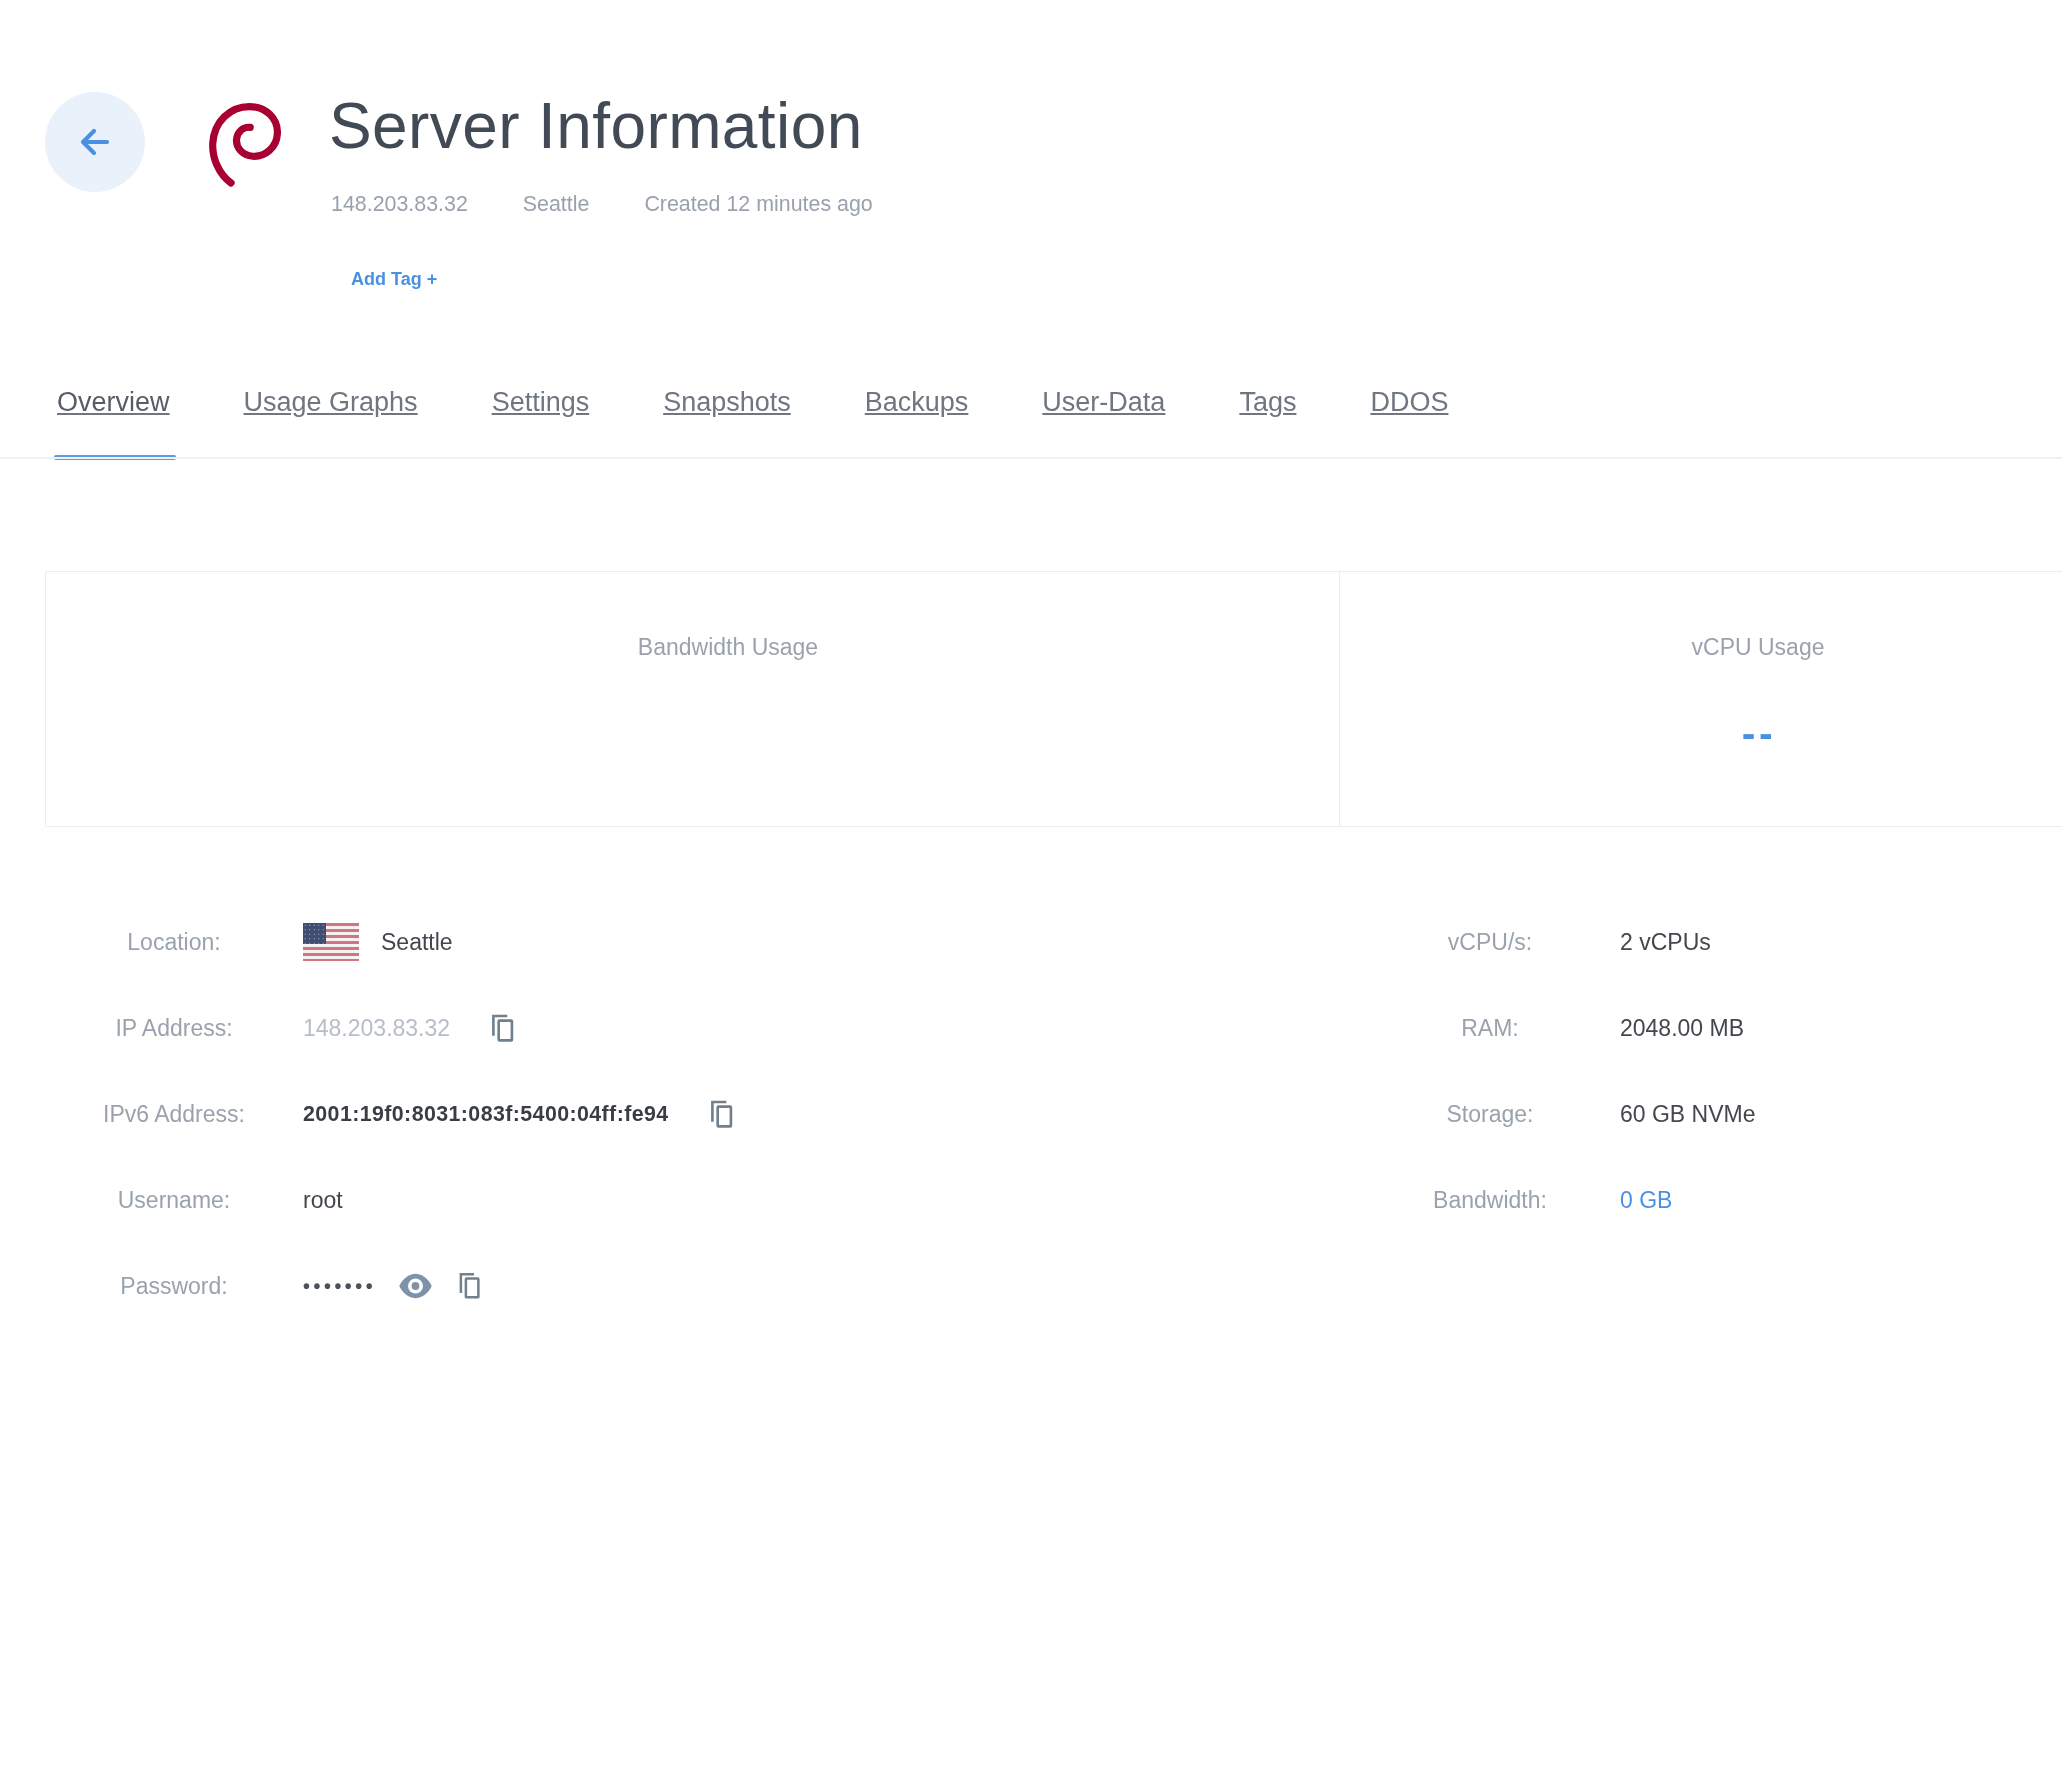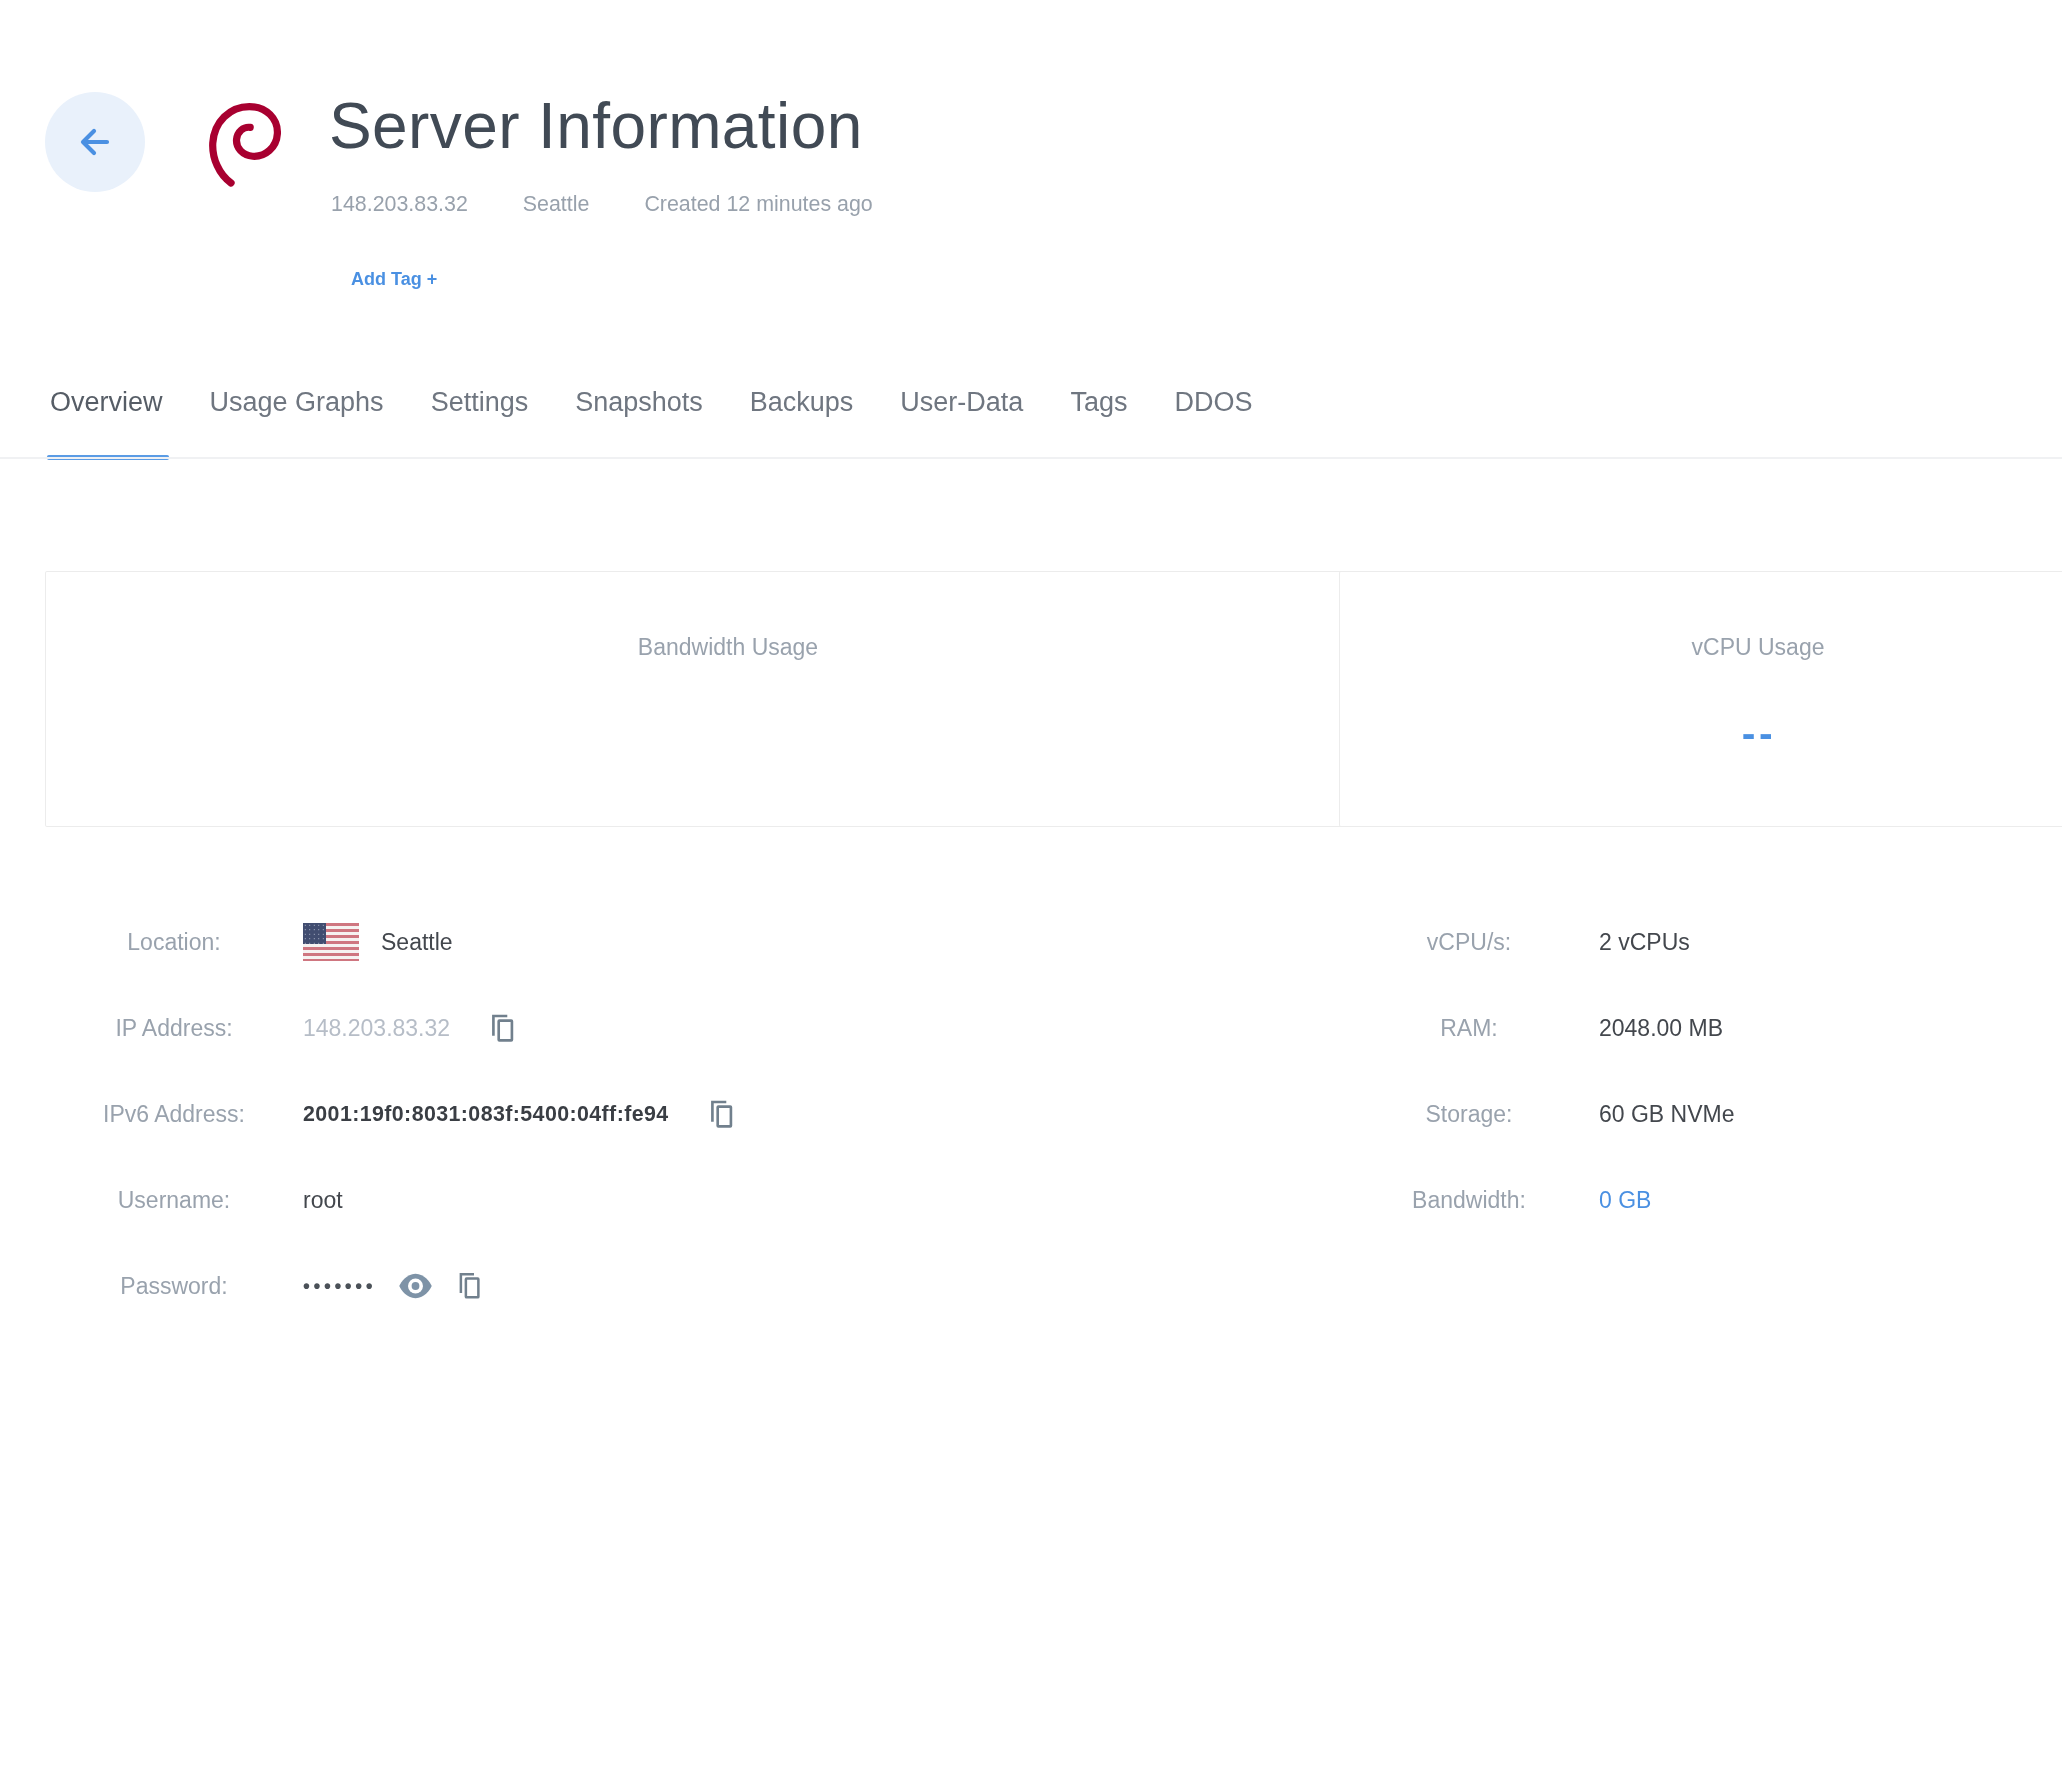--- a/index.html
+++ b/index.html
@@ -13,22 +13,22 @@
     display:flex; align-items:center; justify-content:center; }
   .os-logo { position:absolute; left:203px; top:98px; width:85px; height:91px; }
   .page-title { position:absolute; left:329px; top:89px; font-size:64px; font-weight:300;
     color:#414a55; letter-spacing:0.4px; white-space:nowrap; }
   .subtitle { position:absolute; left:331px; top:192px; display:flex; gap:55px;
     font-size:21.4px; color:#98a1ac; white-space:nowrap; }
   .add-tag { position:absolute; left:351px; top:269px; font-size:18px; font-weight:700;
     color:#4a90e2; text-decoration:none; cursor:pointer; }
 
   
-  .tabs { position:absolute; left:50px; top:387px; display:flex; gap:47px;
-    font-size:27px; color:#6f7680; white-space:nowrap; }
+  .tabs { position:absolute; left:57px; top:387px; display:flex; gap:74px;
+    font-size:27px; color:#6f7680; white-space:nowrap;text-decoration:underline; }
   .tab { position:relative; cursor:pointer; padding-bottom:5.3px; }
   .tab.active { color:#565d66; }
   .tab.active::after { content:""; position:absolute; left:-2.7px; right:-6.2px; top:68px;
     height:4.5px; background:#5b9ce5; border-radius:1.8px; }
   .tab-divider { position:absolute; left:0; top:457px; width:2063px; height:1.8px;
     background:#f0f1f3; }
 
   
   .card { position:absolute; top:571px; height:256px; background:#fff;
     border:0.9px solid #ececec; border-radius:1.8px; }
@@ -39,21 +39,21 @@
     color:#5191e8; letter-spacing:0.9px; line-height:1; }
   .card-value.dashes { margin-top:52px; font-size:41px; font-weight:700;
     color:#4a90e2; letter-spacing:3.6px; }
 
   
   .details-col { position:absolute; top:899px; display:flex; flex-direction:column; }
   .details-col.left  { left:45px;  width:891px; }
   .details-col.right { left:1339px; width:695px; }
   .drow { height:86px; display:flex; align-items:center; }
   .dlabel { font-size:23px; color:#99a2ad; flex:0 0 258px; }
-  .details-col.right .dlabel { flex:0 0 260px; }
+  .details-col.right .dlabel { flex:0 0 260px;margin-left:21px; }
   .dvalue { font-size:23px; color:#43474d; display:flex; align-items:center; }
   .dvalue.muted { color:#b6bdc7; }
   .dvalue.mono-bold { font-size:21.4px; font-weight:700; color:#3a3e44; letter-spacing:0.4px; }
   .dvalue.link { color:#4a90e2; cursor:pointer; }
 
   .flag { position:relative; display:inline-block; width:56px; height:38px; margin-right:22px;
     background:repeating-linear-gradient(180deg,#cf7680 0 3px,#f6f2f1 3px 6px); }
   .flag .canton { position:absolute; left:0; top:0; width:23px; height:20.5px; background:#414d70;
     background-image:radial-gradient(#c7cedd 0.8px, transparent 0.9px); background-size:4.5px 4.5px; }
 

